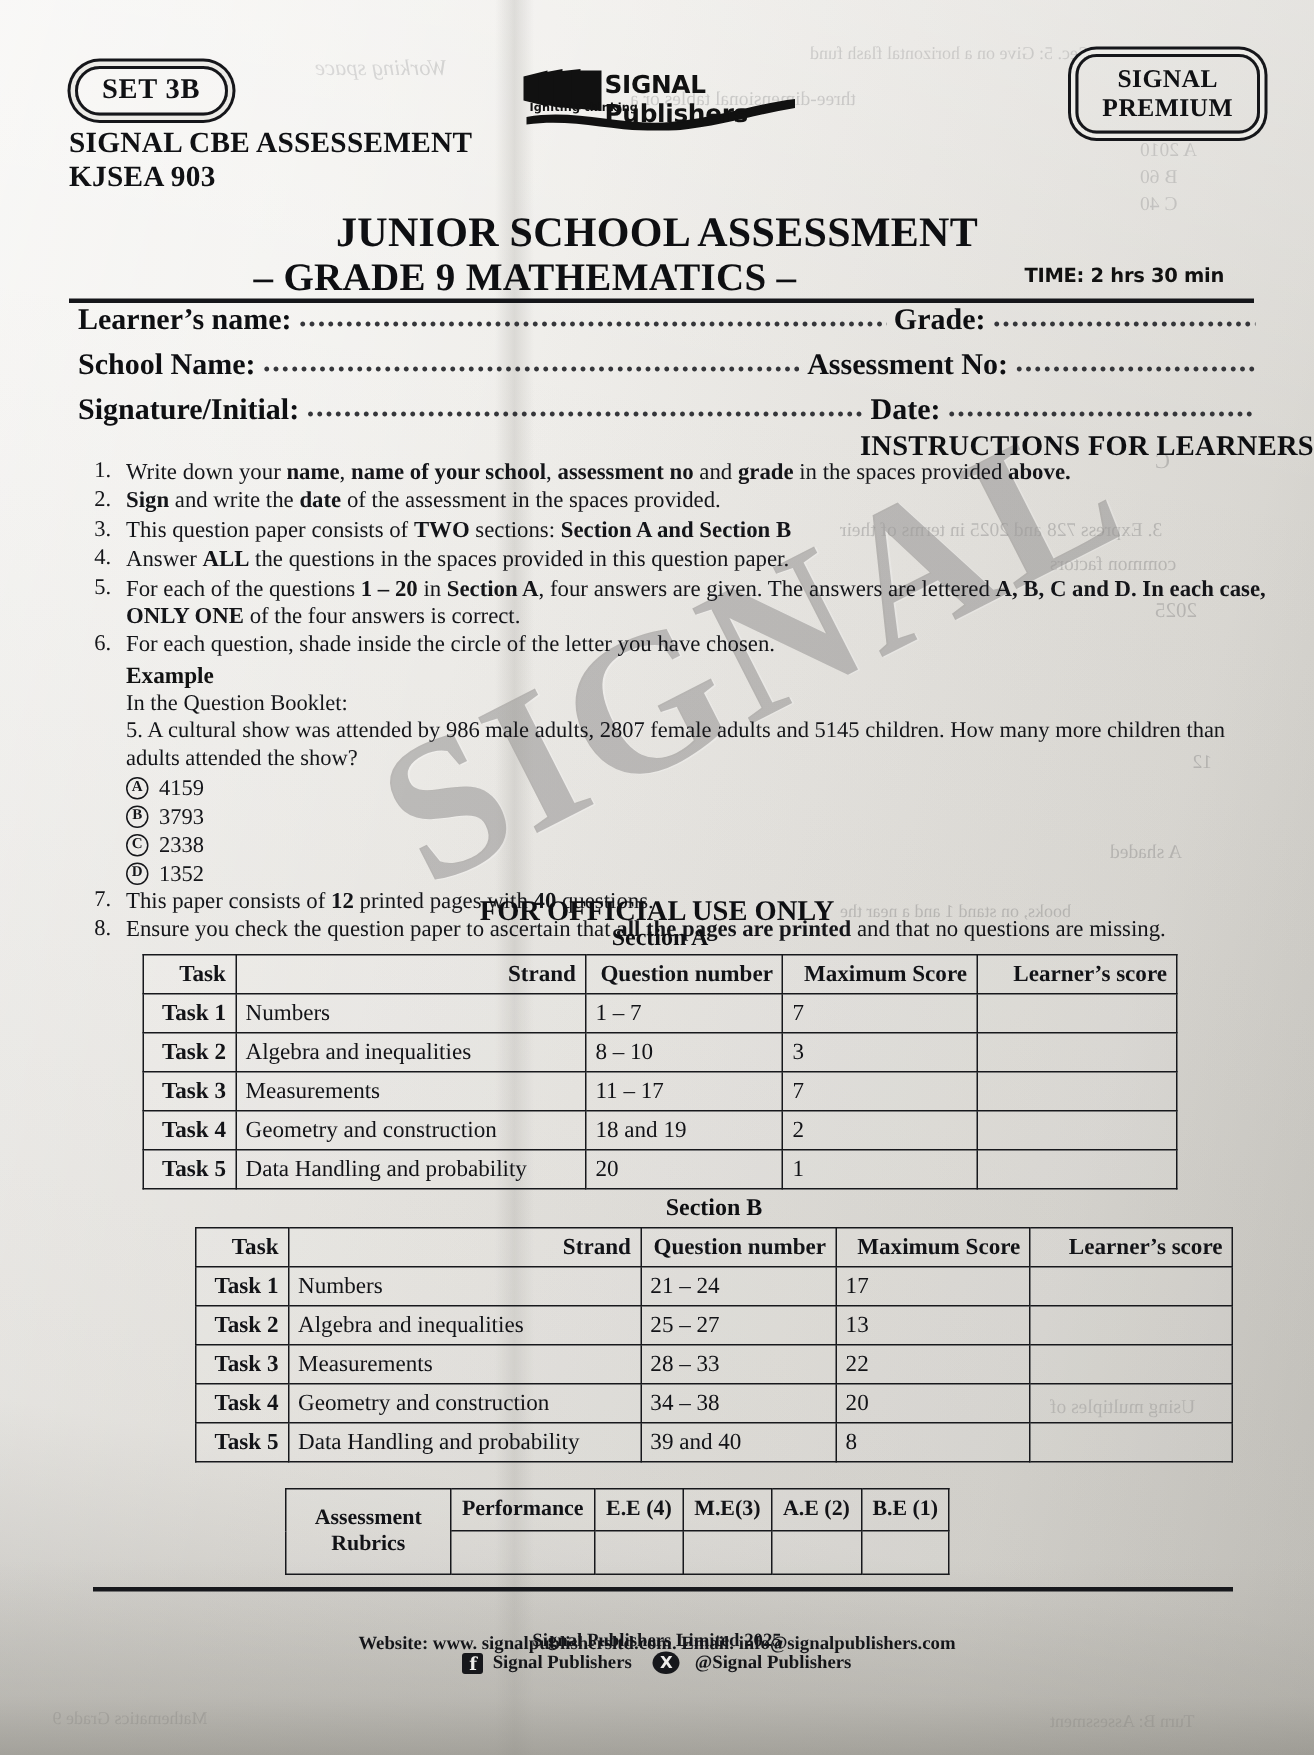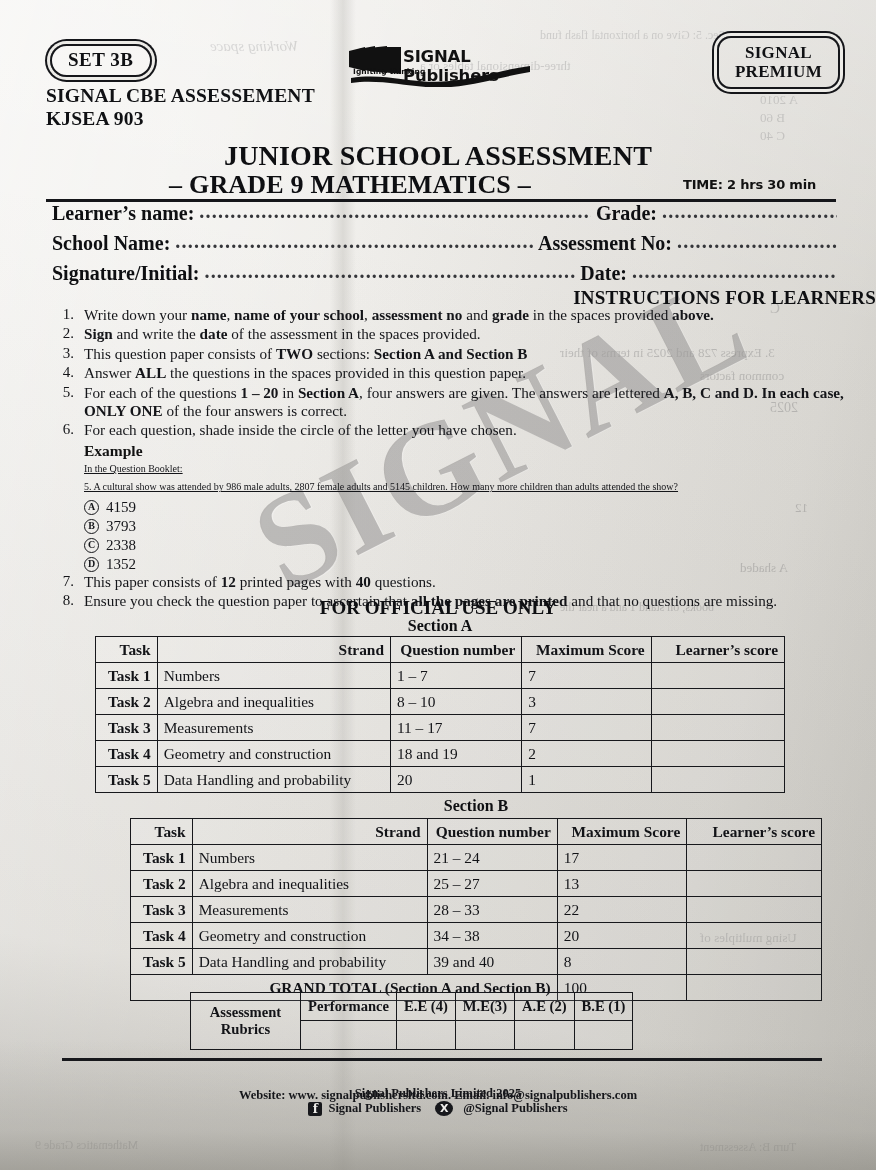--- a/index.html
+++ b/index.html
@@ -119,21 +119,21 @@
     position:absolute;left:0;right:0;top:287px;text-align:right;
     font-weight:700;font-size:19px;color:#0e0f12;letter-spacing:.2px;
   }
   .ins-list{position:absolute;left:40px;top:306px;width:806px;}
   .ins-item{display:flex;margin-bottom:1px;}
   .ins-num{width:34px;flex:0 0 34px;text-align:right;padding-right:10px;font-size:15px;color:#141519;}
   .ins-txt{flex:1;font-size:15.2px;line-height:18.4px;color:#141519;}
   .ins-txt b{font-weight:700;}
   .sub{margin-left:44px;}
   .ex-head{font-weight:700;font-size:15.5px;color:#111;margin-top:2px;}
-  .ex-line{font-size:10px;line-height:18.6px;color:#141519;text-decoration:underline;}
+  .ex-line{font-size:15px;line-height:18.6px;color:#141519;}
   .opt{display:flex;align-items:center;font-size:15px;line-height:18px;color:#141519;margin-top:1px;}
   .opt .cir{
     display:inline-block;width:13px;height:13px;border:1.3px solid #15161a;border-radius:50%;
     font-size:10px;line-height:12px;text-align:center;font-weight:700;margin-right:7px;color:#15161a;
     font-family:"Liberation Serif", serif;
   }
 
   
   .official{
     position:absolute;left:0;right:0;top:597px;text-align:center;
@@ -410,25 +410,20 @@
             <td class="ctr">20</td>
             <td class="ctr"></td>
           </tr>
           <tr>
             <td class="bold">Task 5</td>
             <td class="">Data Handling and probability</td>
             <td class="ctr">39 and 40</td>
             <td class="ctr">8</td>
             <td class="ctr"></td>
           </tr>
-          <tr>
-            <td colspan="3" class="bold">GRAND TOTAL (Section A and Section B)</td>
-            <td class="ctr">100</td>
-            <td class="ctr"></td>
-          </tr>
         </tbody>
       </table>
 
     <table class="grid rubric" id="tableR">
         <tbody>
           <tr>
             <td rowspan="2" style="width: 95px;">
               <div>Assessment</div>
               <div>Rubrics</div>
             </td>

